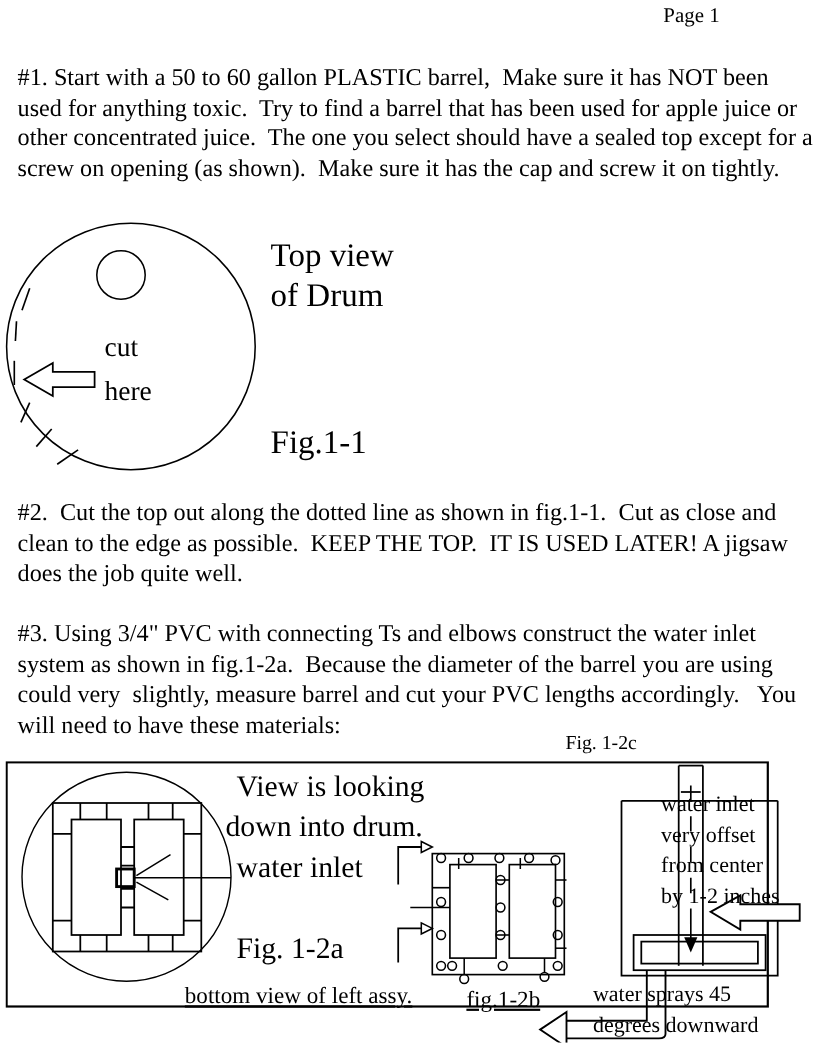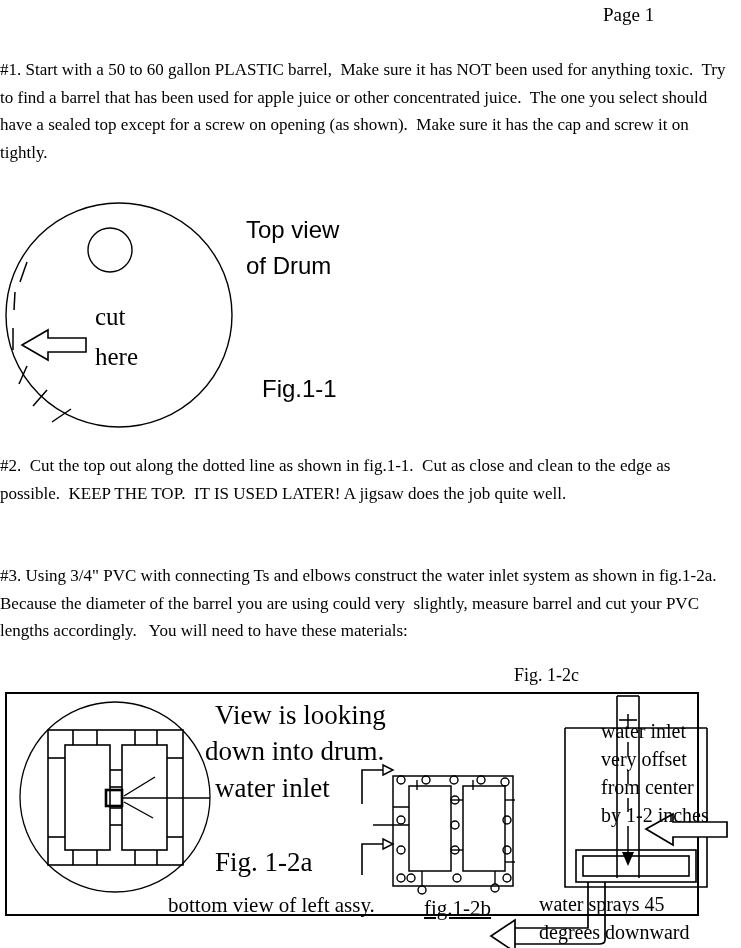--- a/index.html
+++ b/index.html
@@ -42,50 +42,50 @@
     position: absolute;
     left: 603px;
     top: 2px;
     font-size: 19px;
     white-space: nowrap;
   }
 
   
   .para {
     position: absolute;
-    left: 0;
+    left: 16px;
     width: 726px;
-    font-size: 17px;
+    font-size: 22px;
     line-height: 27.5px;
     text-align: left;
     white-space: pre-wrap;
   }
   #para-1 { top: 56px; }
   #para-2 { top: 452px; }
   #para-3 { top: 562px; }
 
   
   .fig11 {
     position: absolute;
     left: 0px;
     top: 200px;
     width: 420px;
     height: 240px;
   }
   .fig11 svg { display: block; }
   .fig11-label {
     position: absolute;
-    font-family: Liberation Sans, sans-serif;
-    font-size: 24px;
+    font-family: Liberation Serif, serif;
+    font-size: 30px;
     white-space: nowrap;
     text-align: center;
   }
   #fig11-topview  { left: 246px; top: 16px; }
   #fig11-ofdrum   { left: 246px; top: 52px; }
-  #fig11-figlabel { left: 246px; top: 175px; margin-left: 16px; }
+  #fig11-figlabel { left: 246px; top: 186px; }
   #fig11-cut  { position:absolute; left: 95px; top: 303px; font-size: 25px; white-space: nowrap; }
   #fig11-here { position:absolute; left: 95px; top: 343px; font-size: 25px; white-space: nowrap; }
 
   
   #fig12c-label {
     position: absolute;
     left: 514px;
     top: 665px;
     font-size: 18px;
     white-space: nowrap;

